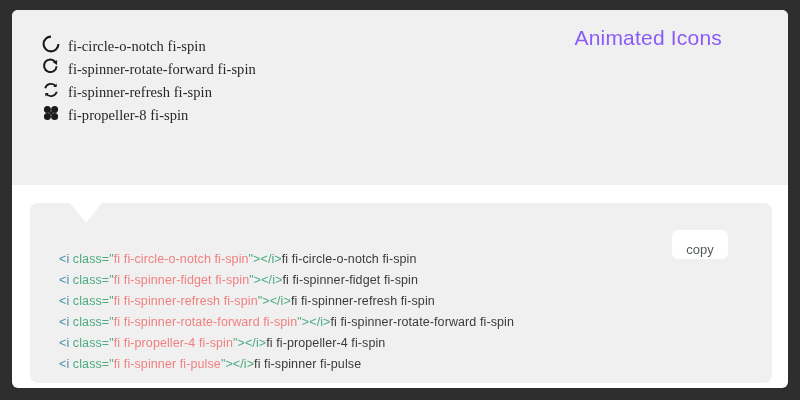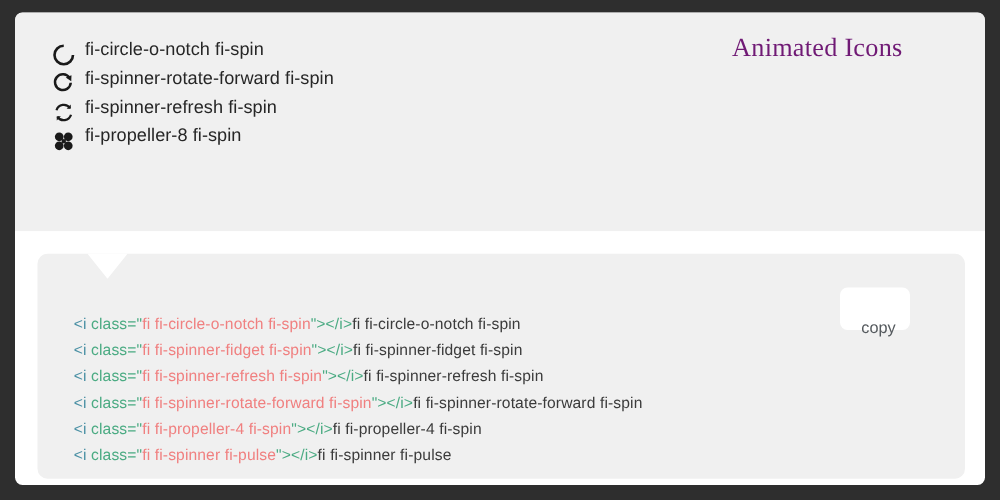--- a/index.html
+++ b/index.html
@@ -41,37 +41,37 @@
     width: 776px;
     height: 175px;
     background: #f0f0f0;
   }
 
   .panel-title {
     position: absolute;
     right: 66px;
     top: 16px;
     font-size: 21px;
-    color: #701a75;
+    color: #8b5cf6;
     letter-spacing: 0.2px;
     white-space: nowrap;
-    font-family: Liberation Serif, serif;
   }
 
   .icon-list {
     position: absolute;
     left: 22px;
     top: 22px;
     width: 520px;
   }
 
   .icon-row {
     display: flex;
-    align-items: flex-start;
+    align-items: flex-end;
     height: 23px;
+    font-family: Liberation Serif, serif;
   }
 
   .icon-cell {
     width: 34px;
     min-width: 34px;
     height: 23px;
     display: flex;
     align-items: center;
     justify-content: center;
   }
@@ -125,21 +125,21 @@
     top: 27px;
     width: 56px;
     height: 29px;
     background: #ffffff;
     border: none;
     border-radius: 6px;
     font-family: "Liberation Sans", sans-serif;
     font-size: 13px;
     color: #555a5e;
     cursor: pointer;
-    padding: 17px;
+    padding: 5px;
     line-height: 29px;
     text-align: center;
   }
 
   .code-lines {
     position: absolute;
     left: 29px;
     top: 46px;
     width: 700px;
   }

